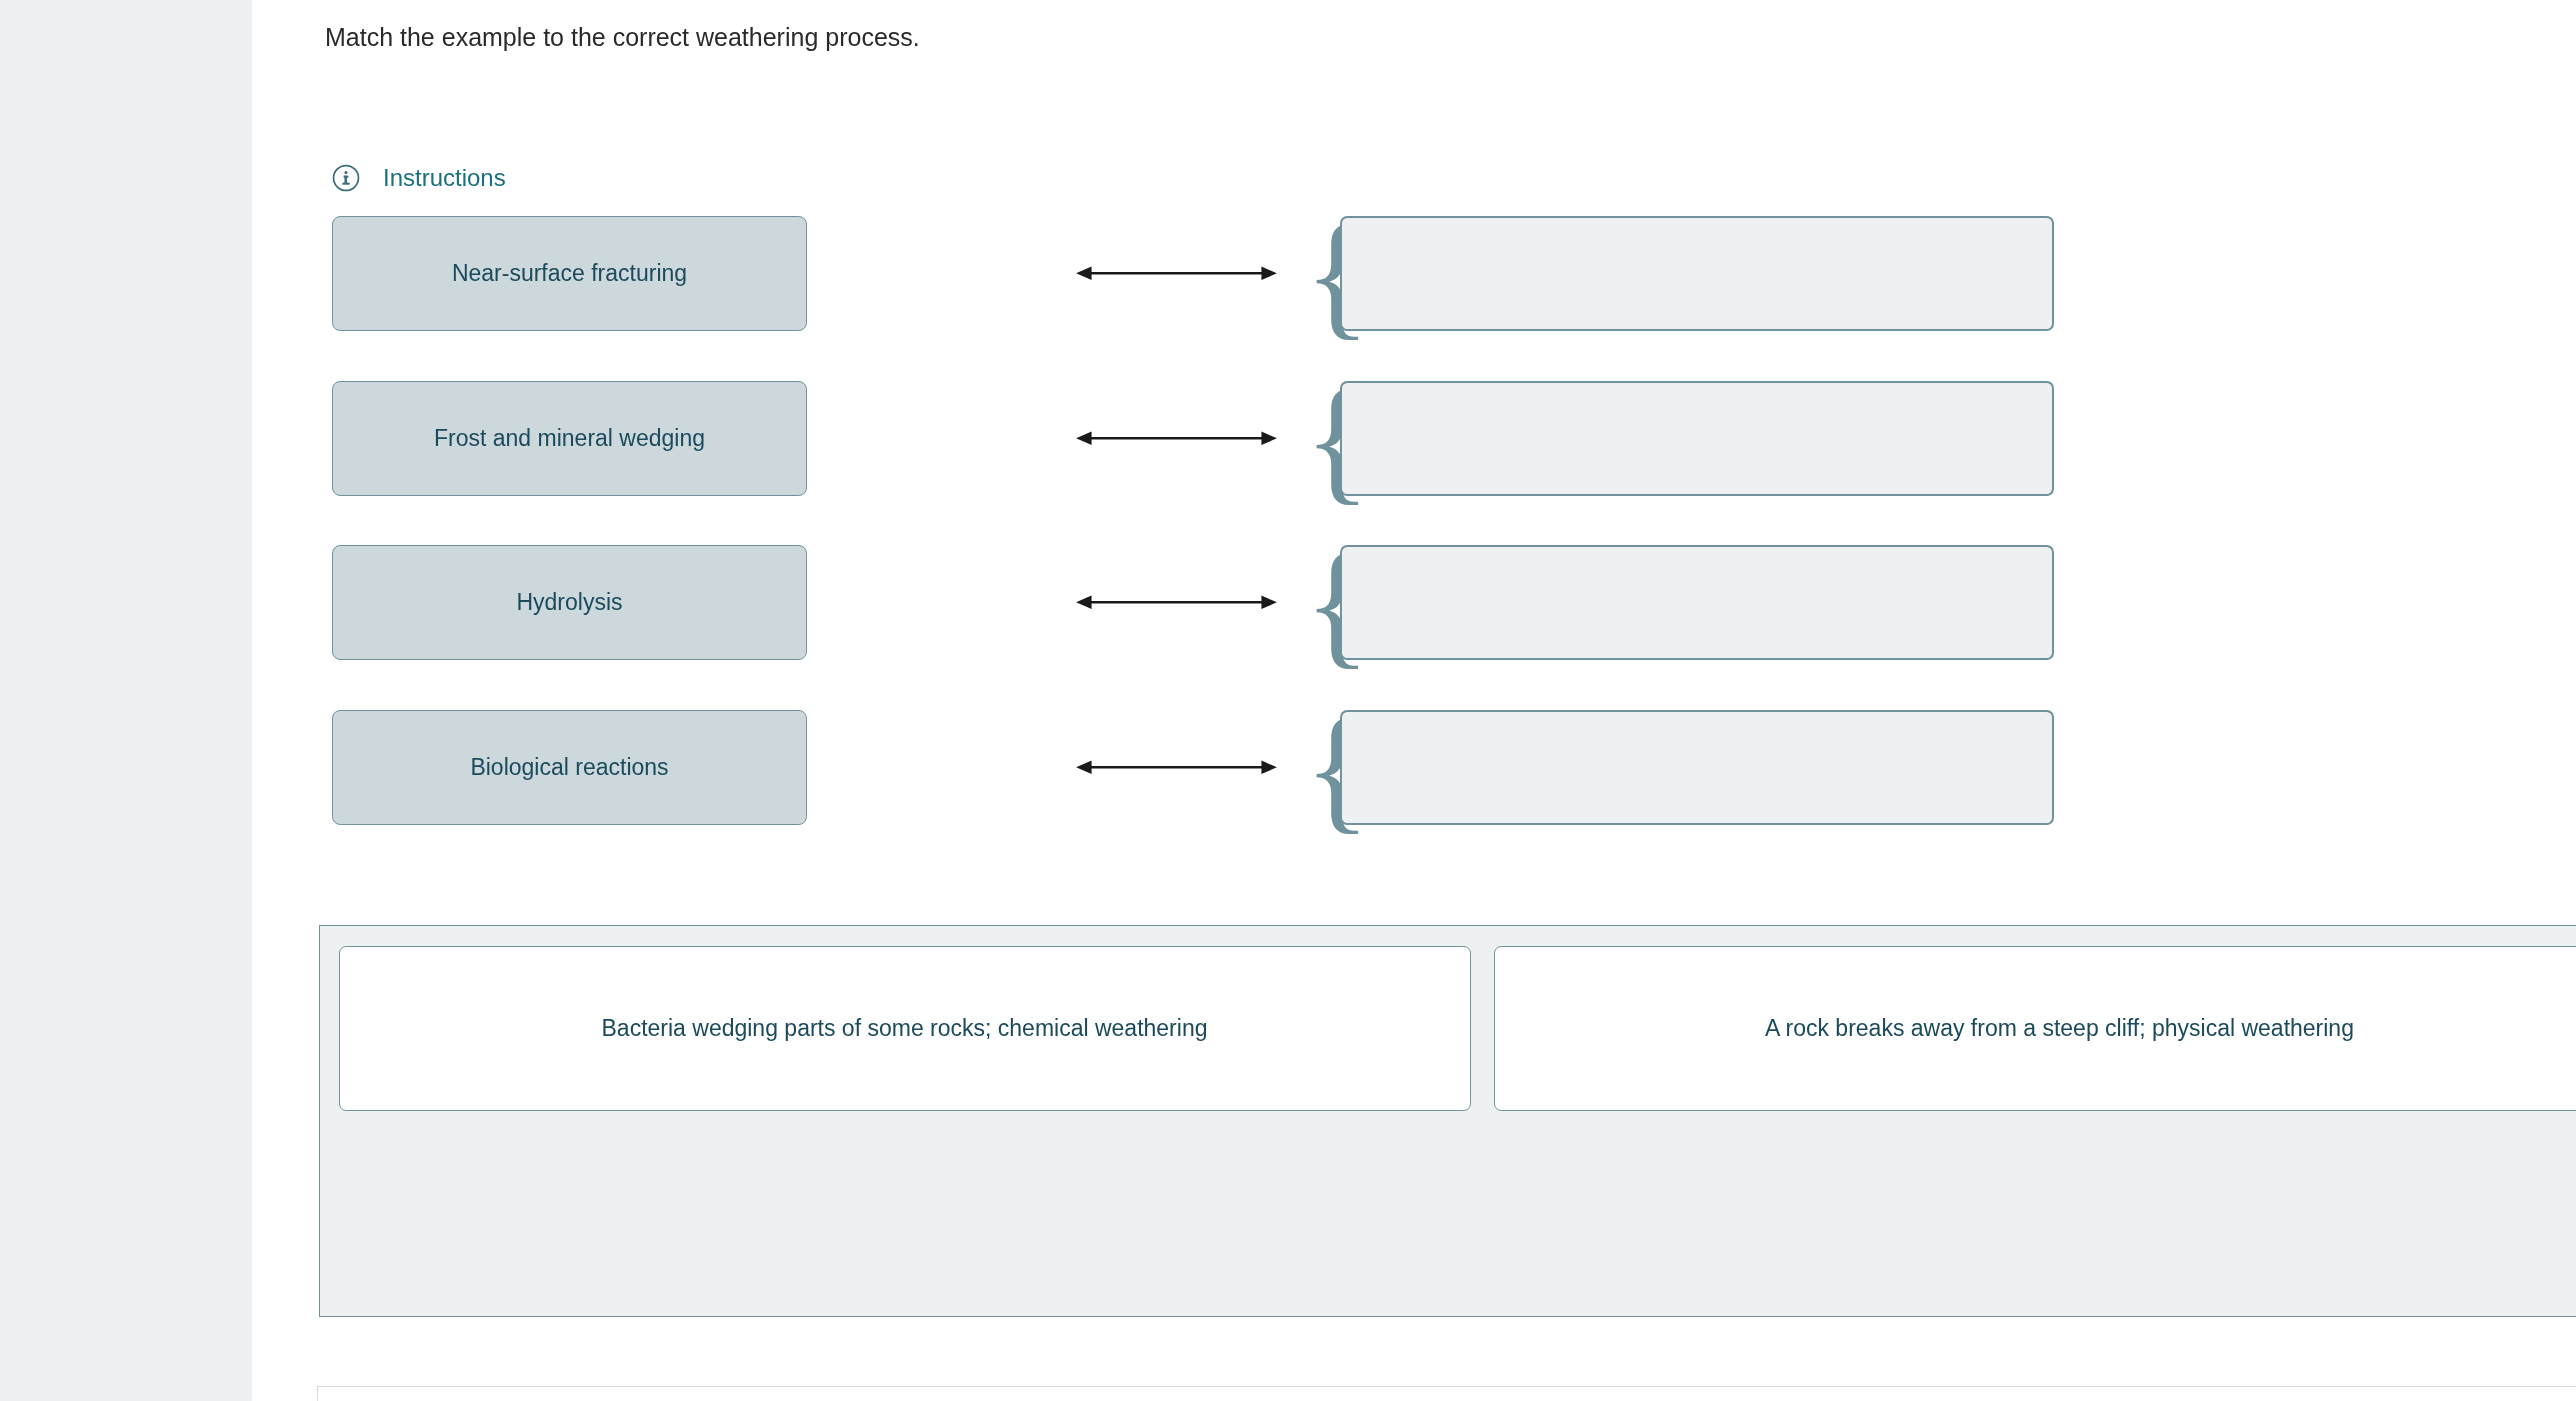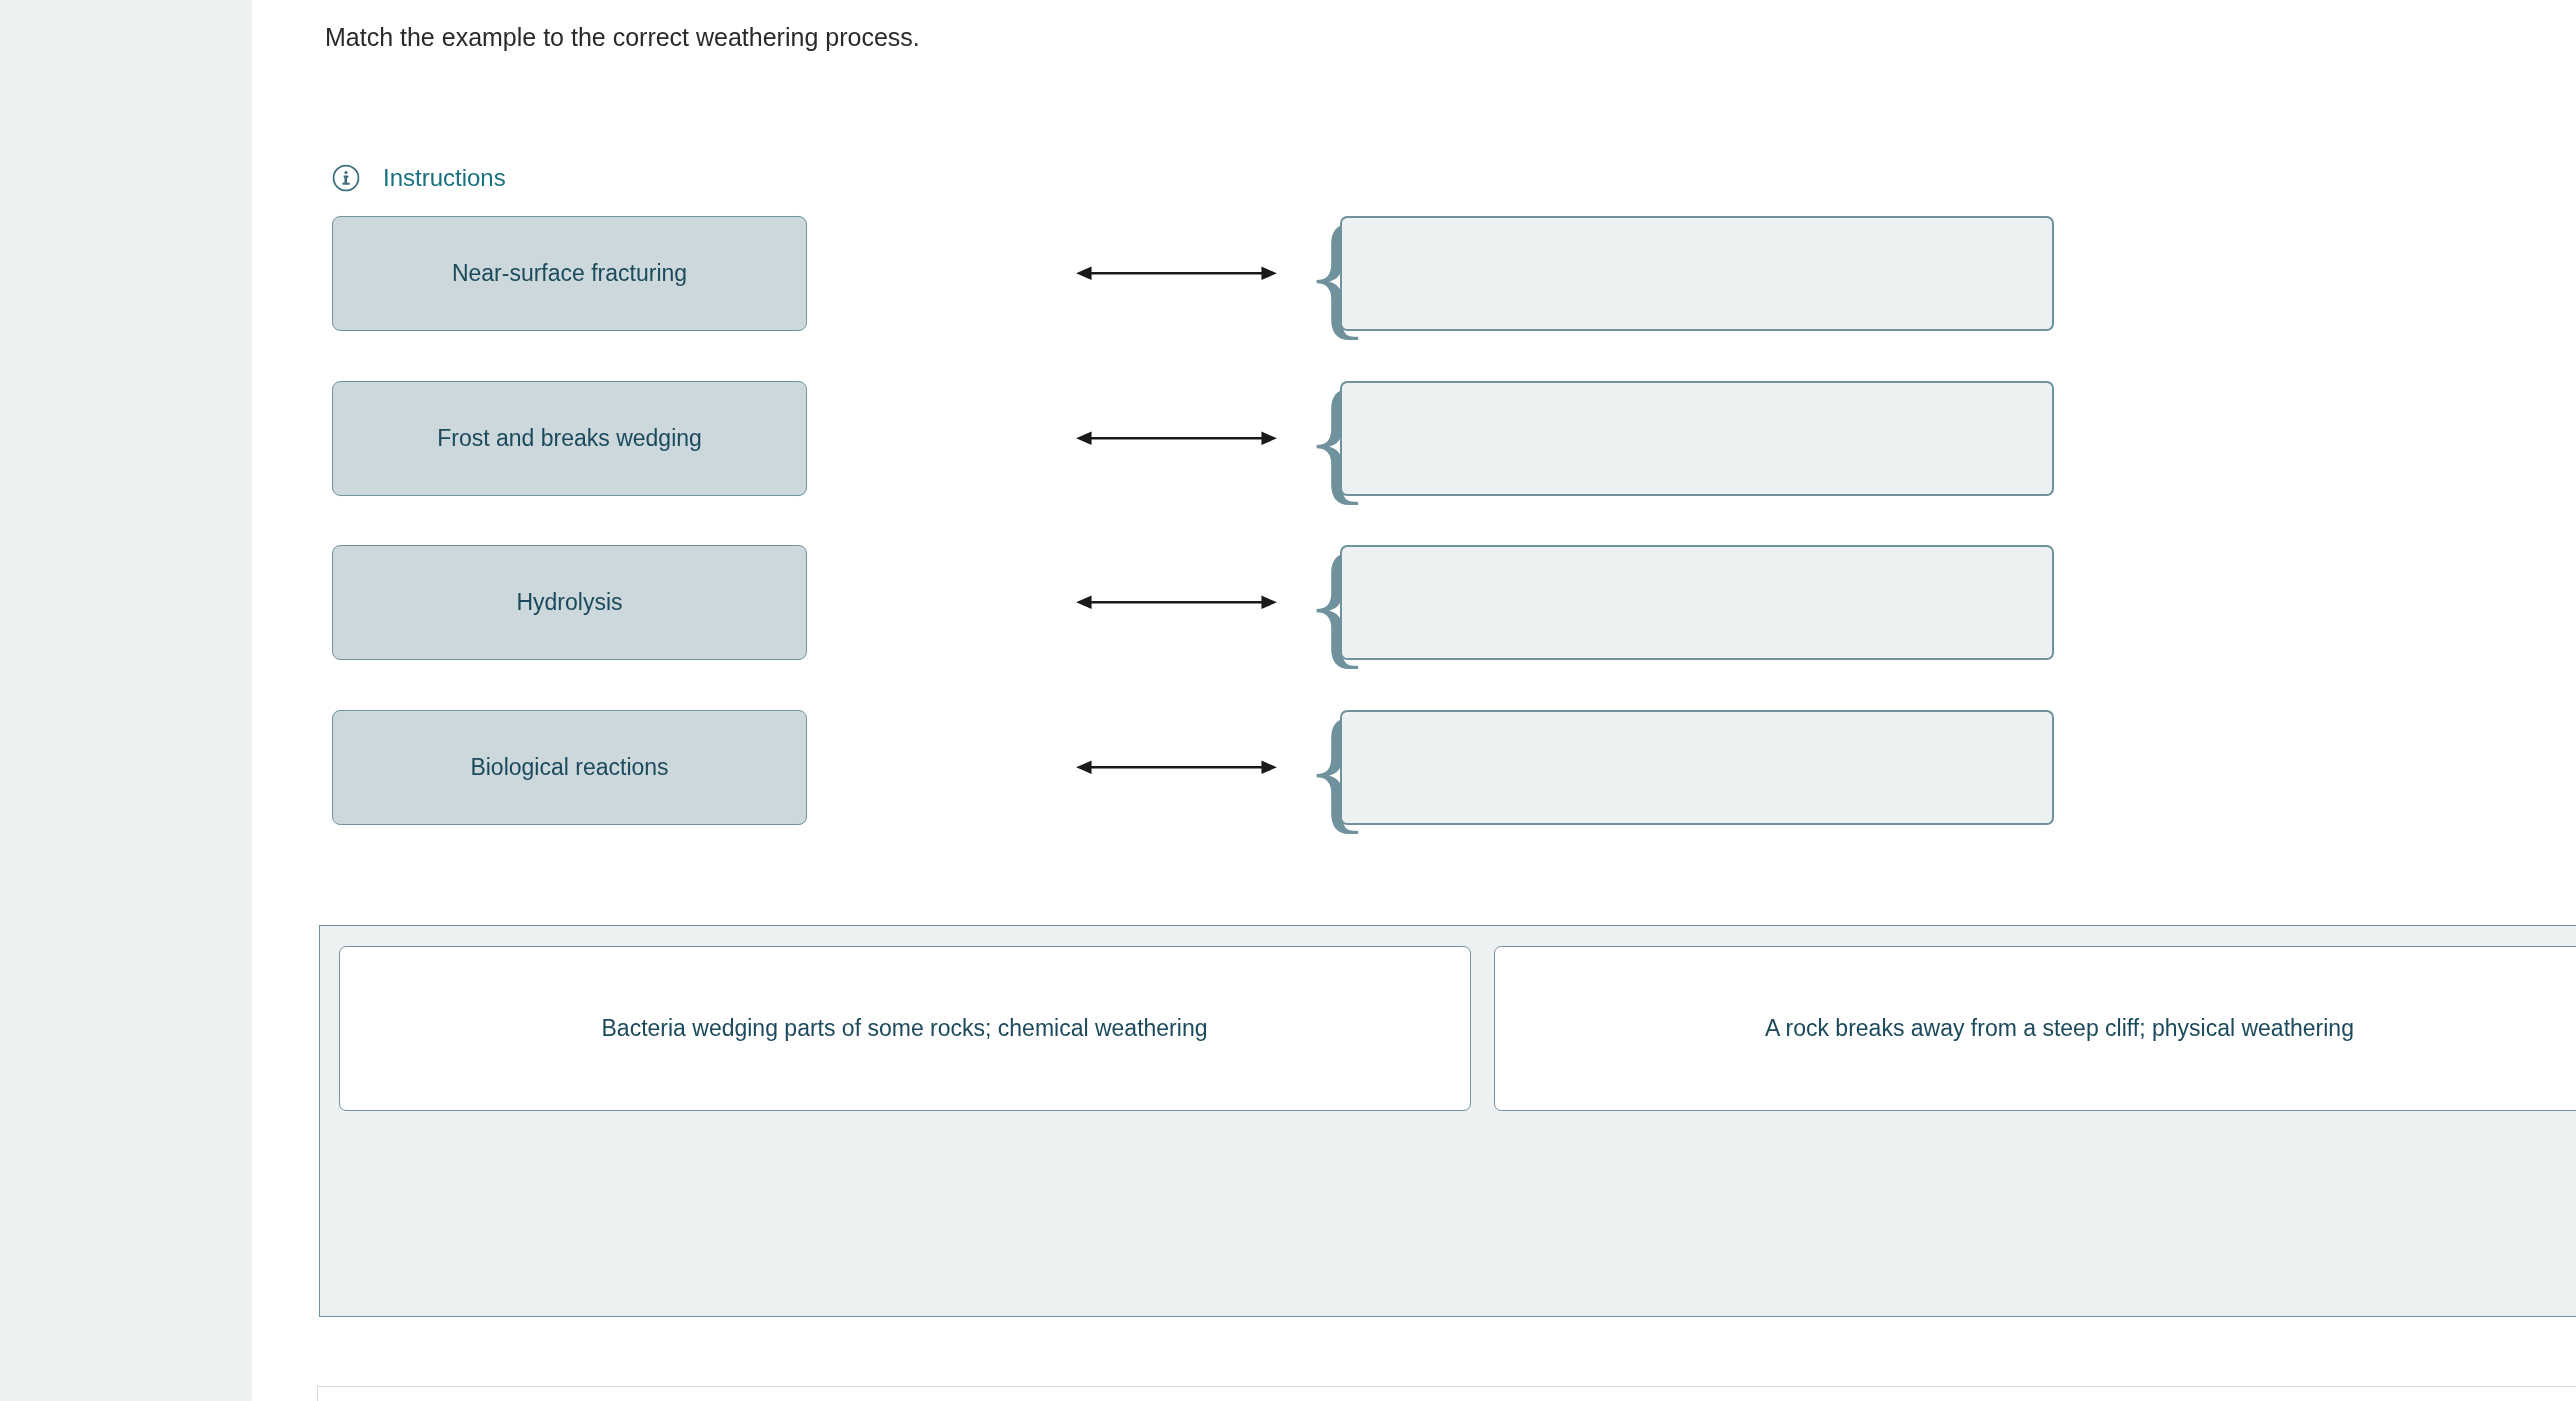--- a/index.html
+++ b/index.html
@@ -198,21 +198,21 @@
       <line x1="26" y1="20" x2="364" y2="20" stroke="#1a1a1a" stroke-width="5"></line>
       <polygon points="0,20 30,7 30,33" fill="#1a1a1a"></polygon>
       <polygon points="390,20 360,7 360,33" fill="#1a1a1a"></polygon>
     </svg>
     <span class="brace">{</span>
     <div class="drop-zone"></div>
   </div>
 
   <div class="match-row" style="top:381px;">
     <div class="prompt-tile">
-      <span class="ptext">Frost and breaks wedging</span>
+      <span class="ptext">Frost and mineral wedging</span>
     </div>
     <svg class="connector" viewBox="0 0 390 40">
       <line x1="26" y1="20" x2="364" y2="20" stroke="#1a1a1a" stroke-width="5"></line>
       <polygon points="0,20 30,7 30,33" fill="#1a1a1a"></polygon>
       <polygon points="390,20 360,7 360,33" fill="#1a1a1a"></polygon>
     </svg>
     <span class="brace">{</span>
     <div class="drop-zone"></div>
   </div>
 

